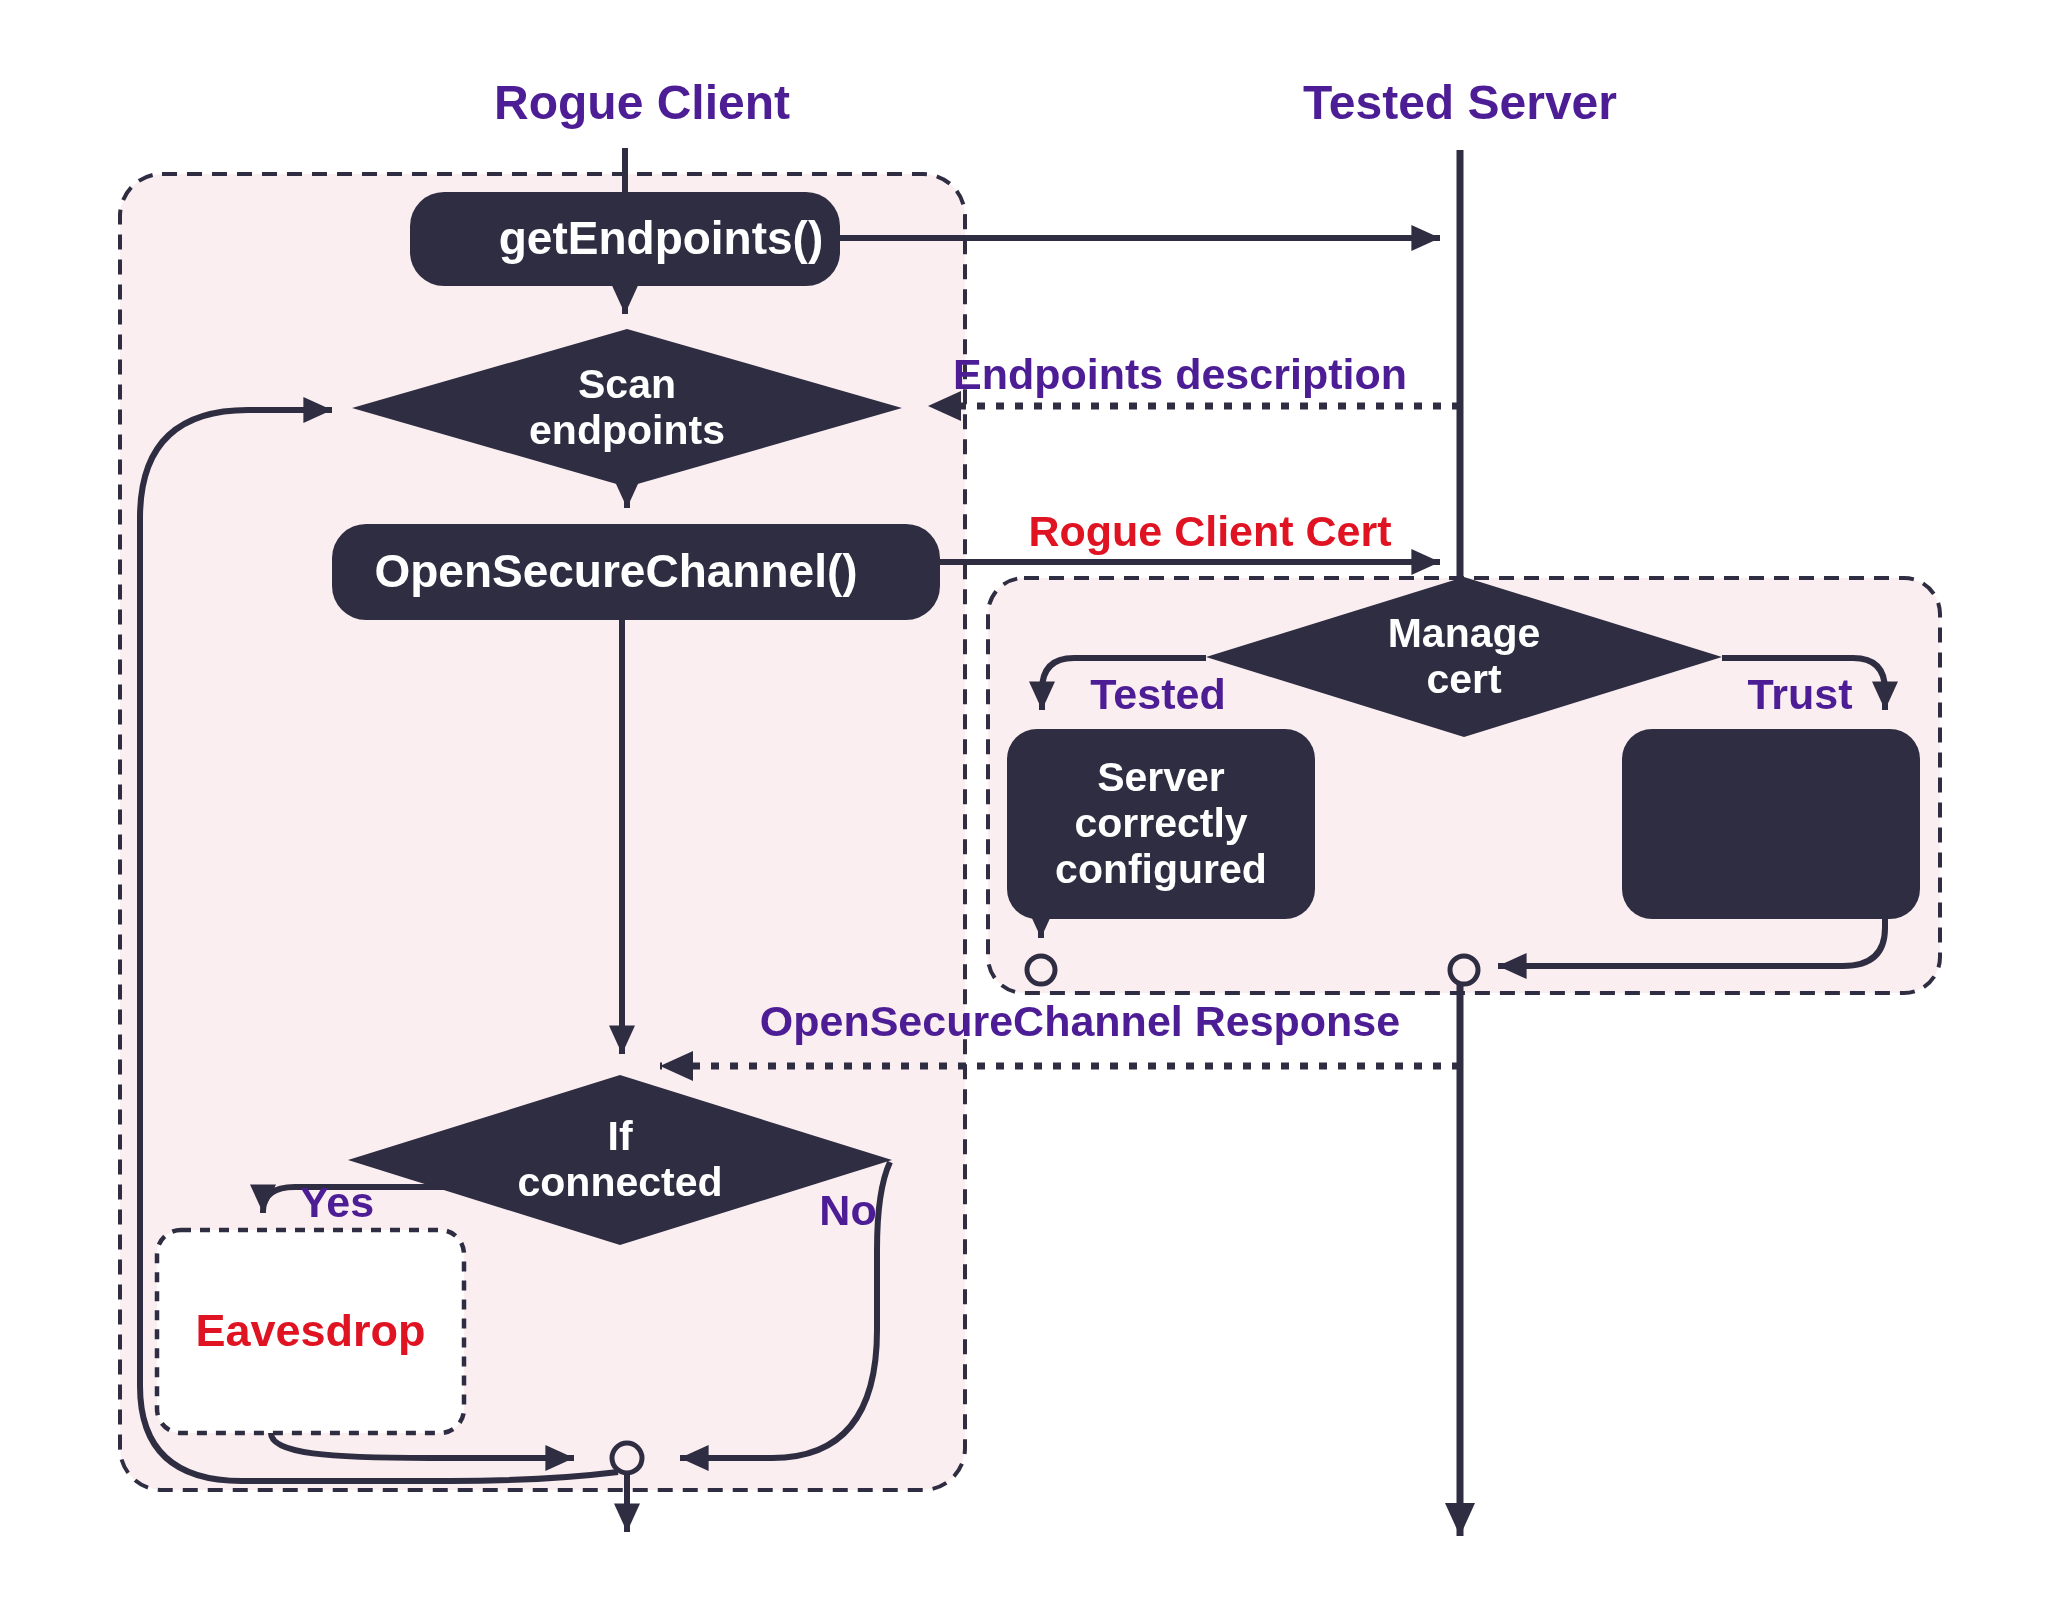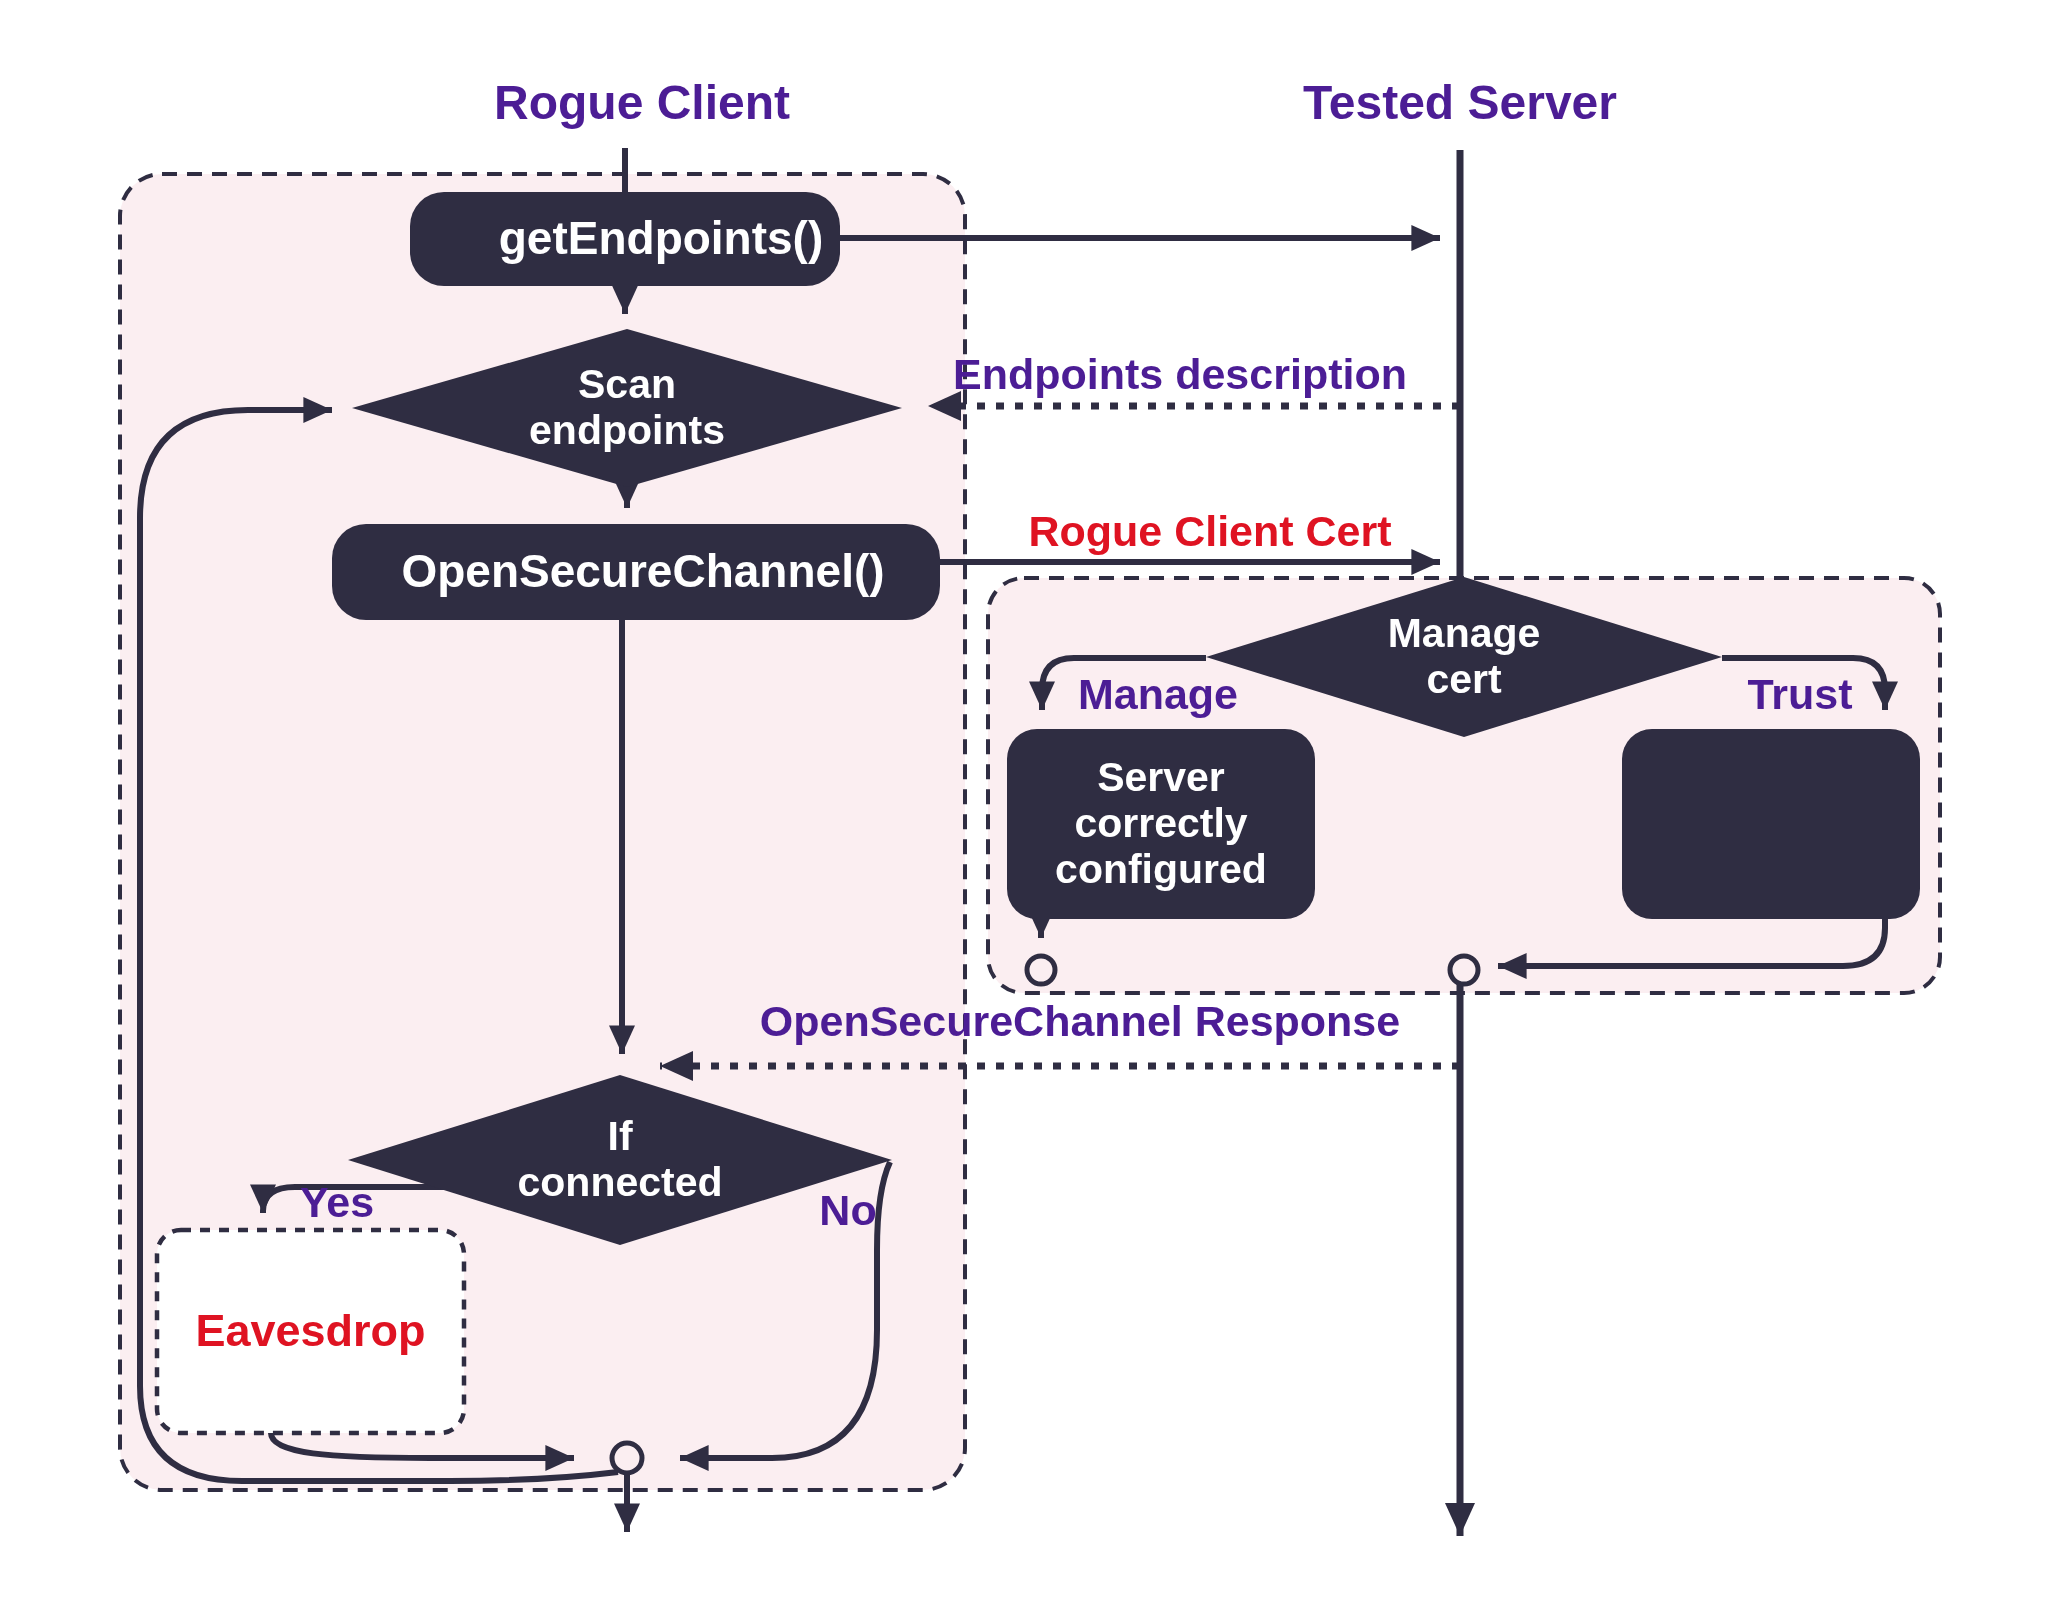--- a/index.html
+++ b/index.html
@@ -76,30 +76,30 @@
     <circle cx="1041" cy="970" r="14" fill="#fbeef1" stroke="#2f2d42" stroke-width="5"></circle>
     <circle cx="1464" cy="970" r="14" fill="#fbeef1" stroke="#2f2d42" stroke-width="5"></circle>
     <circle cx="627" cy="1458" r="15" fill="#fbeef1" stroke="#2f2d42" stroke-width="5"></circle>
   </svg>
 
   <div class="lbl t48" style="left:442px;top:76px;width:400px;height:54px;">Rogue Client</div>
   <div class="lbl t48" style="left:1260px;top:76px;width:400px;height:54px;">Tested Server</div>
 
   <div class="lbl white t46" style="left:410px;top:192px;width:430px;height:94px;padding-left:36px;">getEndpoints()</div>
   <div class="lbl white t41" style="left:547px;top:329px;width:160px;height:158px;">Scan endpoints</div>
-  <div class="lbl white t46" style="left:339px;top:524px;width:608px;height:96px;">OpenSecureChannel()</div>
+  <div class="lbl white t46" style="left:312px;top:524px;width:608px;height:96px;">OpenSecureChannel()</div>
   <div class="lbl white t41" style="left:1384px;top:585px;width:160px;height:144px;">Manage cert</div>
   <div class="lbl white t41" style="left:1041px;top:729px;width:240px;height:190px;margin-left:0;transform:translateX(0);left:1041px;">Server correctly configured</div>
   <div class="lbl white t41" style="left:550px;top:1085px;width:140px;height:150px;">If connected</div>
 
   <div class="lbl t43" style="left:900px;top:350px;width:560px;height:48px;">Endpoints description</div>
   <div class="lbl t43 red" style="left:960px;top:506px;width:500px;height:50px;">Rogue Client Cert</div>
   <div class="lbl t43" style="left:700px;top:996px;width:760px;height:50px;">OpenSecureChannel Response</div>
 
-  <div class="lbl t43" style="left:1048px;top:670px;width:220px;height:48px;">Manage</div>
+  <div class="lbl t43" style="left:1048px;top:670px;width:220px;height:48px;">Tested</div>
   <div class="lbl t43" style="left:1690px;top:670px;width:220px;height:48px;">Trust</div>
   <div class="lbl t43" style="left:277px;top:1178px;width:120px;height:48px;">Yes</div>
   <div class="lbl t43" style="left:788px;top:1186px;width:120px;height:48px;">No</div>
 
   <div class="lbl red t45 gap18" style="left:157px;top:1230px;width:307px;height:203px;">
     <div>Eavesdrop</div>
   </div>
 
 </div>
 

